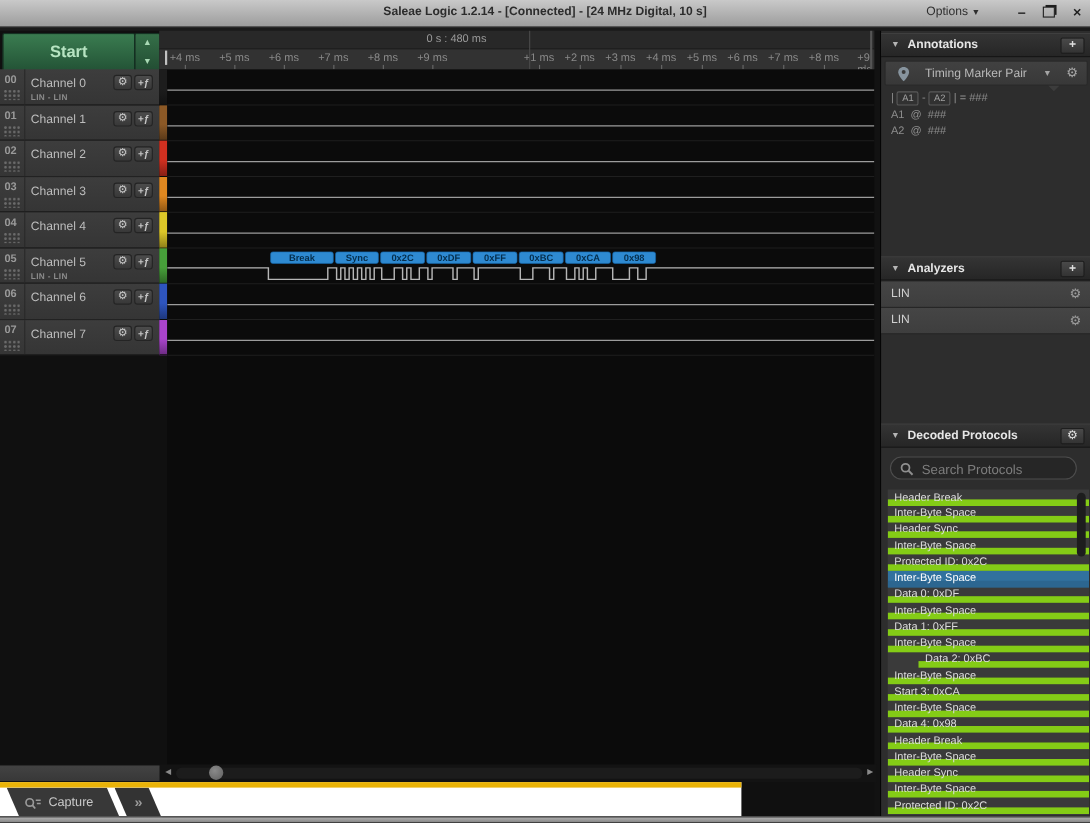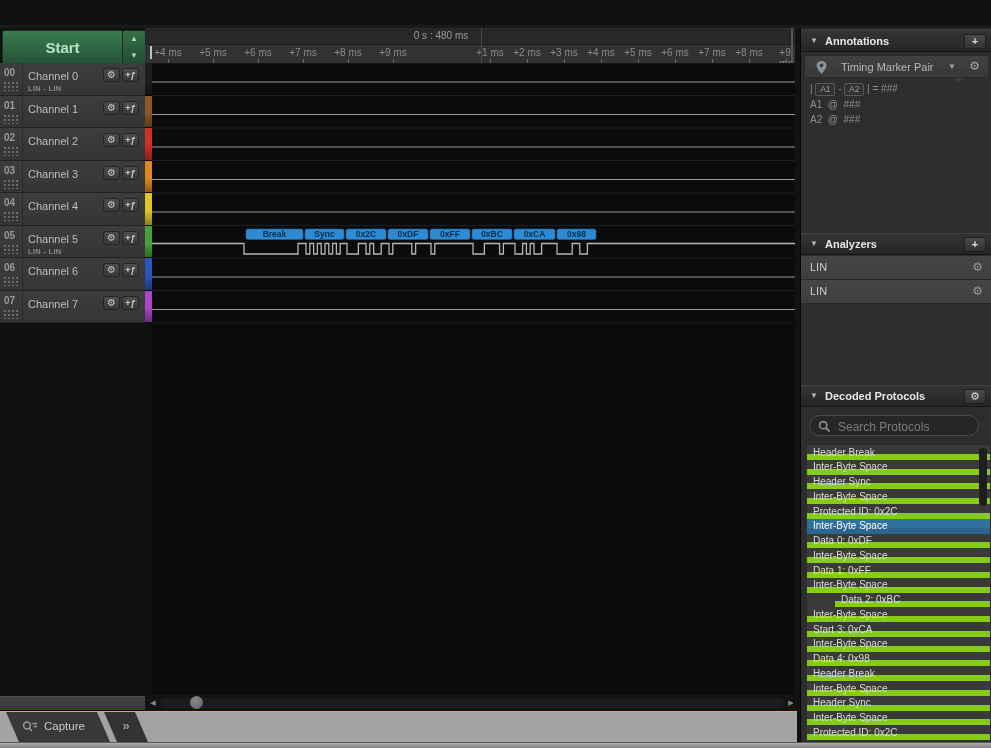--- a/index.html
+++ b/index.html
@@ -22,21 +22,21 @@
     background:linear-gradient(#3a7c50,#235336);border:1px solid #143122;border-radius:2px;
     color:#b7e4c2;font-size:15px;font-weight:bold;text-align:center;line-height:33px;}
   .start-arrows{position:absolute;left:122px;top:30px;width:22px;height:33px;
     background:linear-gradient(#356f48,#224d33);border:1px solid #143122;border-radius:2px;
     display:flex;flex-direction:column;align-items:center;justify-content:space-around;}
   .start-arrows span{color:#a9d9b5;font-size:8px;line-height:8px;}
   
   .ruler{position:absolute;left:145px;top:28px;width:650px;height:35px;background:#2f2f2f;}
   .ruler-top{position:absolute;left:0;top:0;width:650px;height:16px;background:#282828;
     border-bottom:1px solid #1b1b1b;}
-  .ruler-range{position:absolute;left:296px;top:2px;transform:translateX(-50%);
+  .ruler-range{position:absolute;left:270px;top:2px;transform:translateX(-50%);
     font-size:10px;color:#9a9a9a;}
   .ruler-ticks{position:absolute;left:0;top:17px;width:650px;height:18px;background:#323232;}
   .tick-label{position:absolute;top:2px;transform:translateX(-50%);font-size:10px;color:#8a8a8a;}
   .tick-mark{position:absolute;bottom:0;width:1px;height:4px;background:#6a6a6a;}
   .ruler-divider{position:absolute;left:336px;top:0;width:1px;height:35px;background:#4a4a4a;}
   .ruler-startmark{position:absolute;left:5px;top:18px;width:2px;height:13px;background:#c2c2c2;}
   .ruler-endmark{position:absolute;left:646px;top:0px;width:2px;height:35px;background:#555;}
   
   .channel-panel{position:absolute;left:0;top:63px;width:145px;height:260px;}
   .chan-row{position:absolute;left:0;width:145px;height:32.5px;box-sizing:border-box;
@@ -93,36 +93,48 @@
   .proto-thumb{position:absolute;right:3px;top:3px;width:8px;height:58px;background:#1d1d1d;border-radius:4px;}
   
   .hscroll{position:absolute;left:0;top:695px;width:797px;height:16px;background:#131313;}
   .hscroll-leftblock{position:absolute;left:0;top:1px;width:145px;height:14px;
     background:linear-gradient(#424242,#383838);border-top:1px solid #505050;box-sizing:border-box;}
   .hscroll-btn{position:absolute;top:2px;width:12px;height:12px;color:#8a8a8a;font-size:7px;
     text-align:center;line-height:12px;}
   .hscroll-track{position:absolute;left:160px;top:3px;width:624px;height:10px;background:#1c1c1c;border-radius:5px;}
   .hscroll-thumb{position:absolute;left:30px;top:-2px;width:13px;height:13px;border-radius:50%;
     background:radial-gradient(circle at 40% 35%,#8a8a8a,#5f5f5f);}
-  .capture-bar{position:absolute;left:0;top:711px;width:797px;height:31px;background:#a3a3a3;border-top:1px solid #eab308;box-sizing:border-box;}
+  .capture-bar{position:absolute;left:0;top:711px;width:674px;height:31px;background:#ffffff;border-top:5px solid #eab308;box-sizing:border-box;}
   .capture-tab{position:absolute;left:6px;top:0;width:104px;height:30px;background:#383838;
     clip-path:polygon(0 0,calc(100% - 13px) 0,100% 100%,13px 100%);}
   .capture-label{position:absolute;left:38px;top:8px;font-size:11.5px;color:#c9c9c9;}
   .capture-icon{position:absolute;left:16px;top:8px;}
   .more-tab{position:absolute;left:104px;top:0;width:44px;height:30px;background:#333;
     clip-path:polygon(0 0,calc(100% - 13px) 0,100% 100%,13px 100%);
     color:#9a9a9a;font-size:13px;font-weight:bold;text-align:center;line-height:28px;}
   .bottom-strip{position:absolute;left:0;top:742px;width:991px;height:6px;
     background:linear-gradient(#b0b0b0,#828282);border-top:1px solid #5a5a5a;box-sizing:border-box;}
 </style>
 </head>
 <body>
 
 <div class="window">
 
+  <div class="titlebar">
+    <div class="title-text">Saleae Logic 1.2.14 - [Connected] - [24 MHz Digital, 10 s]</div>
+    <div class="options-btn">
+      <span>Options</span>
+      <span class="options-caret">▼</span>
+    </div>
+    <div class="winbtns">
+      <span class="winbtn">–</span>
+      <span class="restore-box"></span>
+      <span class="winbtn">×</span>
+    </div>
+  </div>
   <div class="gap-under-title"></div>
 
   <div class="start-btn">Start</div>
   <div class="start-arrows">
     <span>▲</span>
     <span>▼</span>
   </div>
 
   <div class="ruler">
     <div class="ruler-top">

